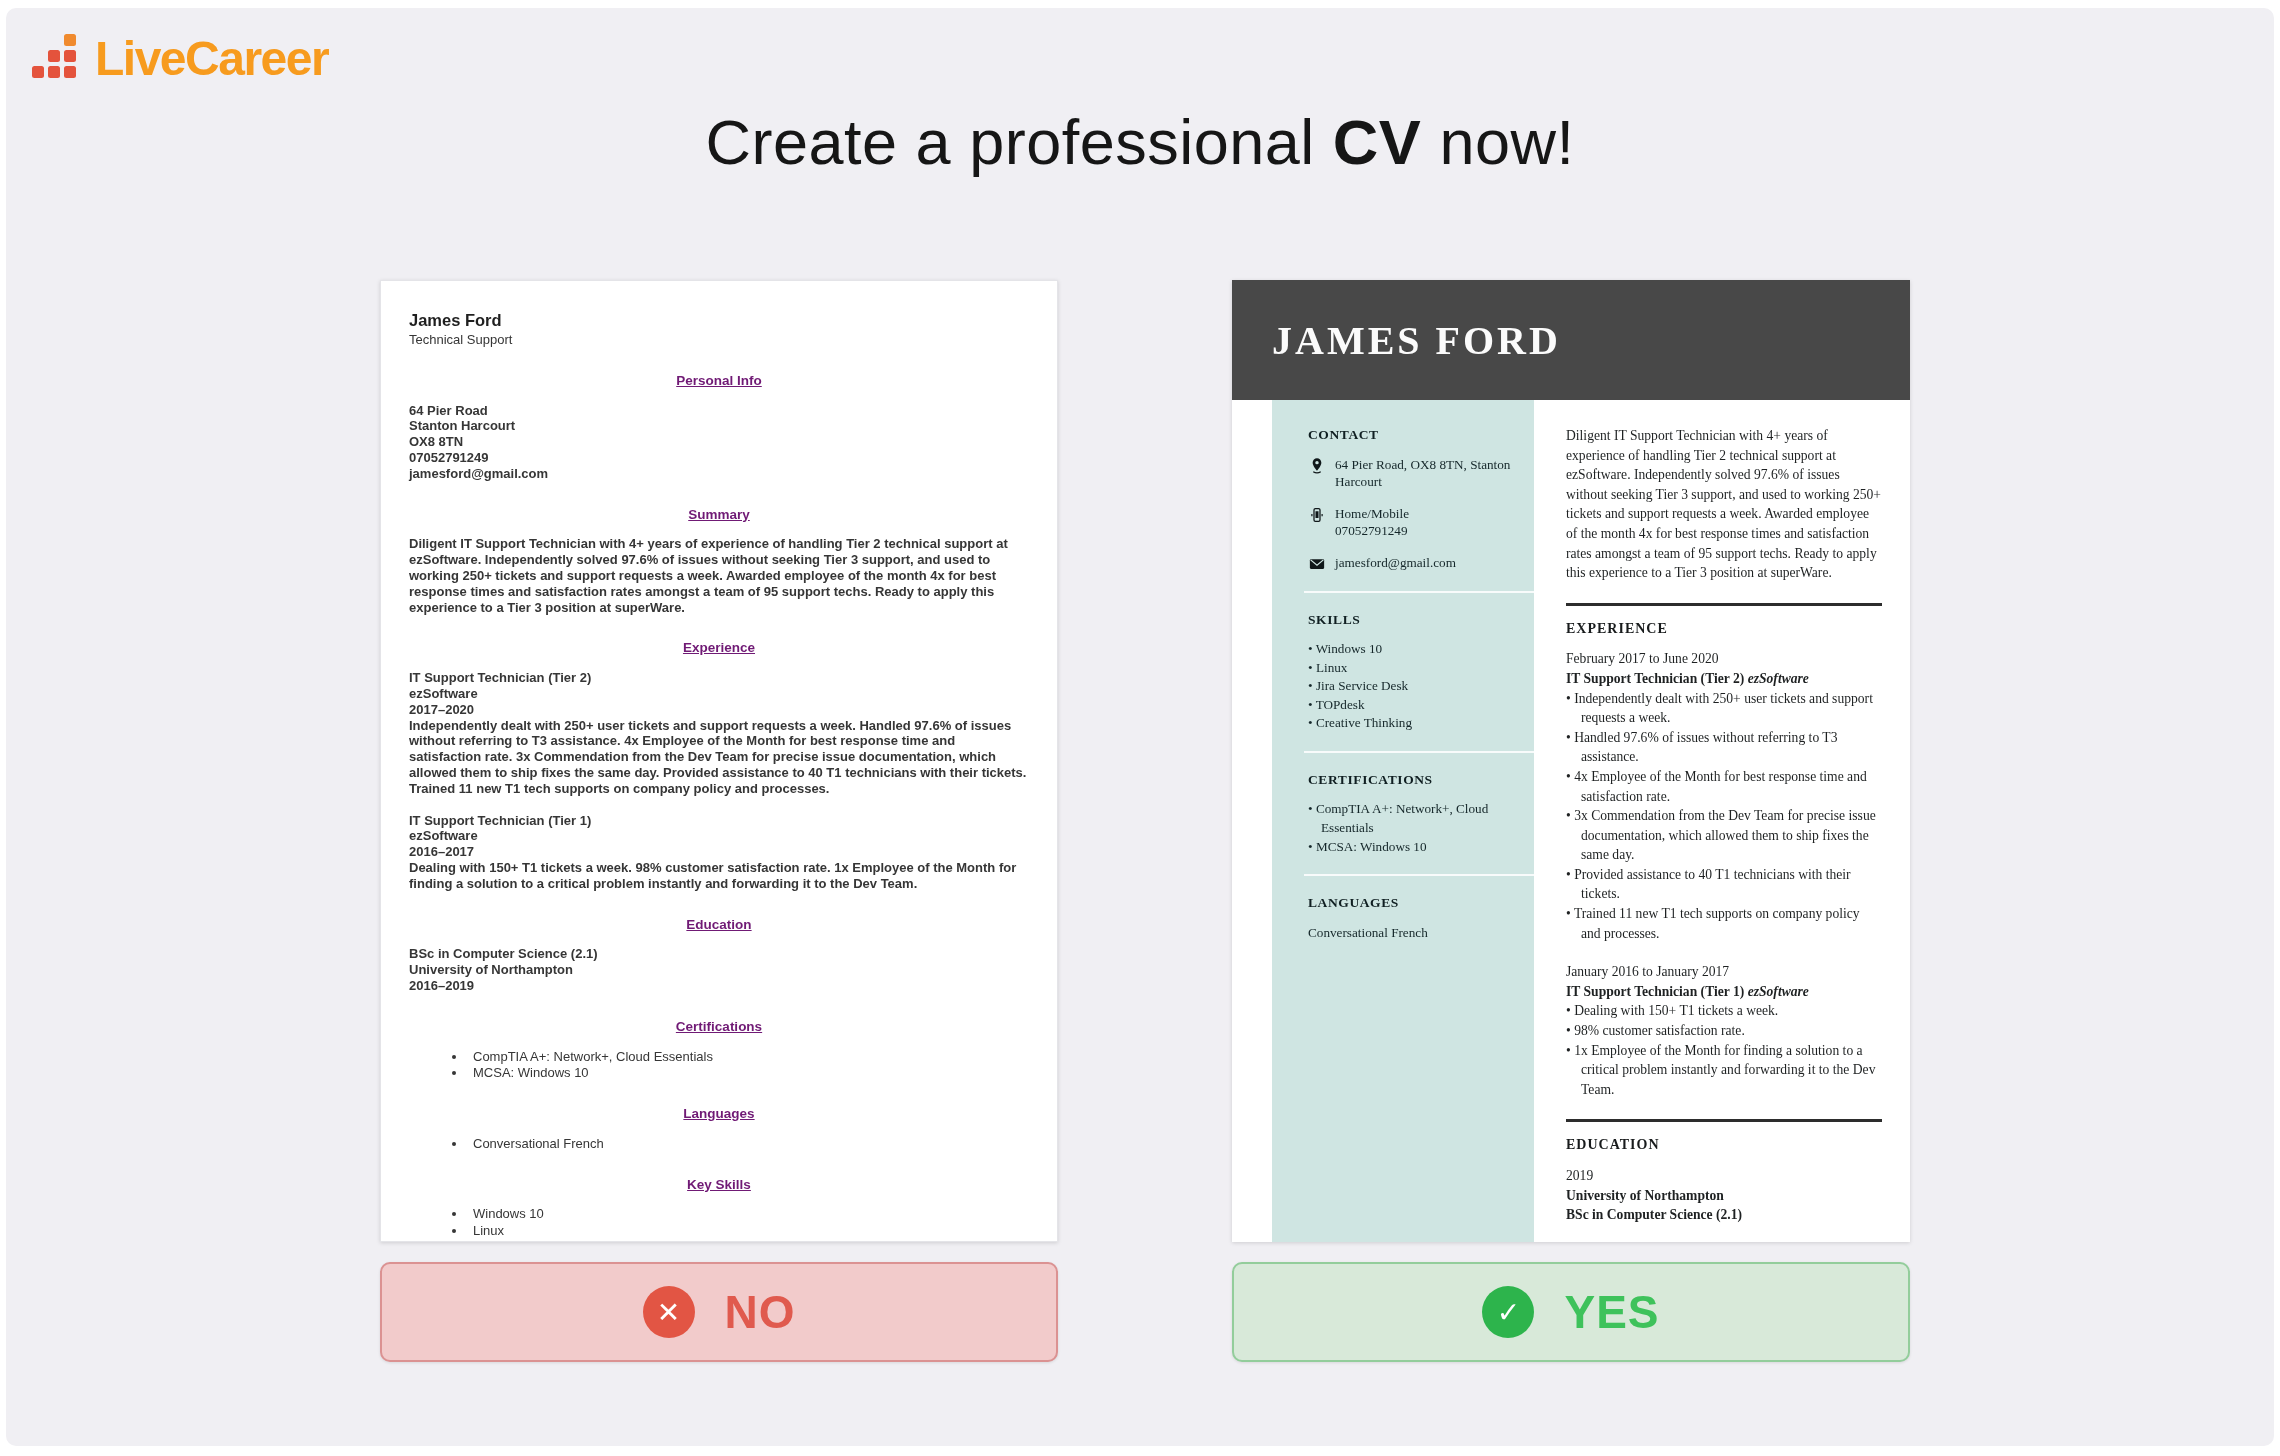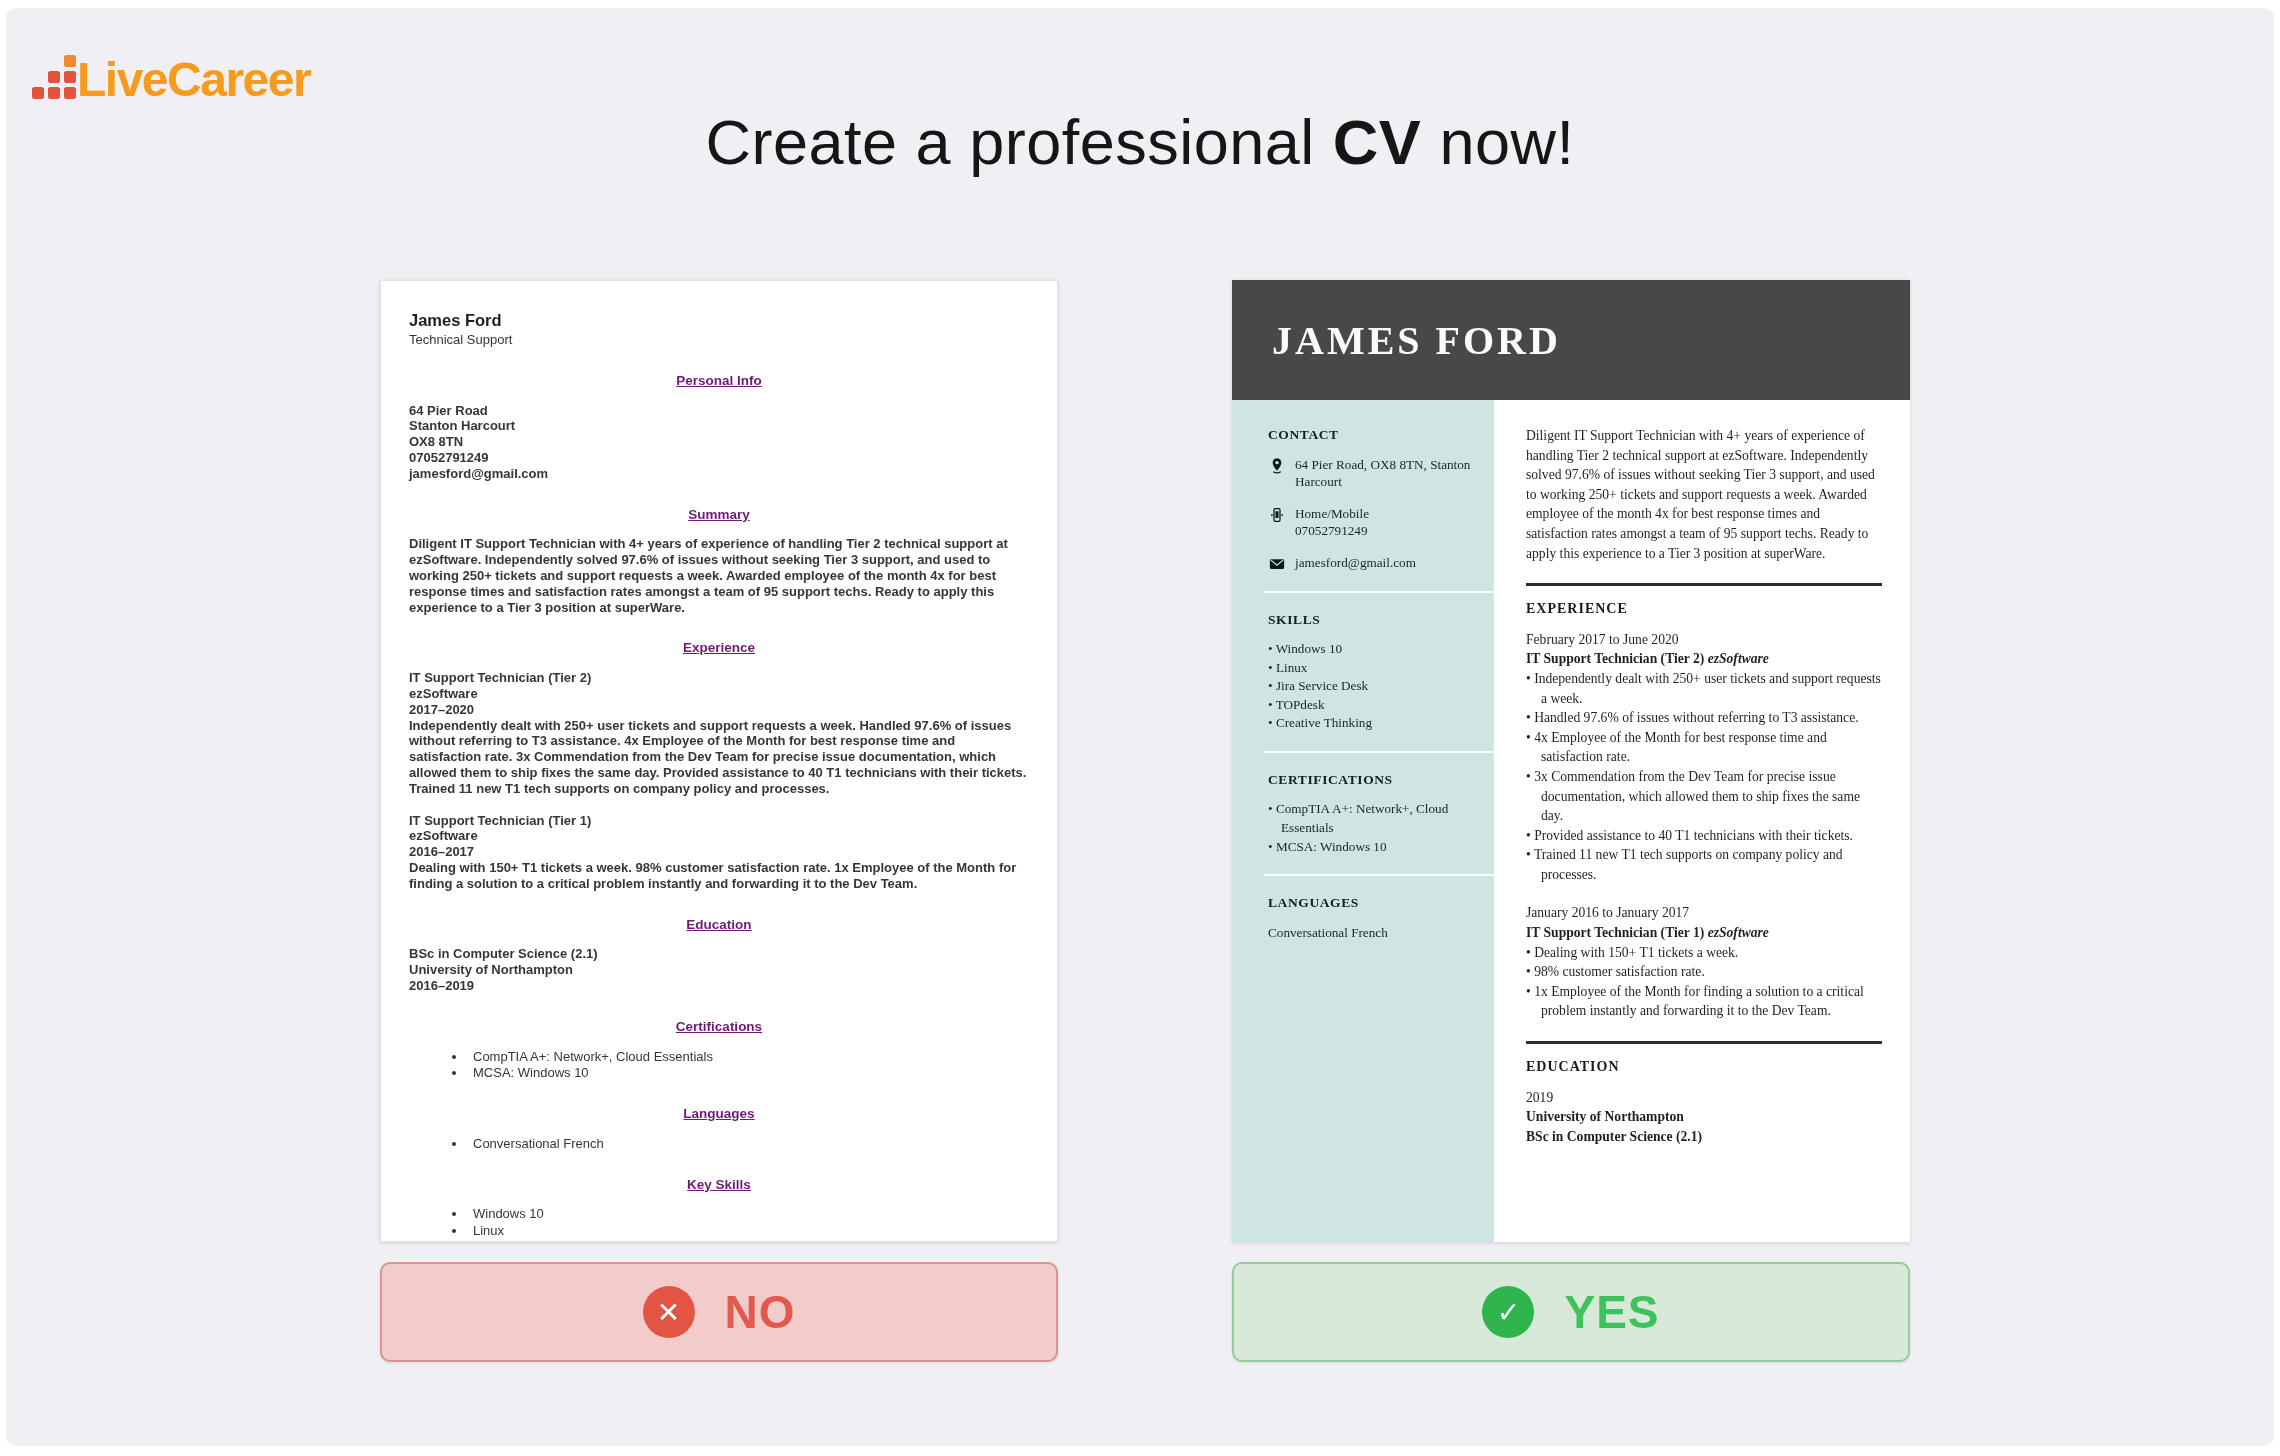--- a/index.html
+++ b/index.html
@@ -6,21 +6,21 @@
   body {
     width:2280px; height:1456px; background:#ffffff; position:relative;
     font-family:"Liberation Sans", sans-serif; overflow:hidden;
   }
   .stage {
     position:absolute; left:6px; top:8px; width:2268px; height:1438px;
     background:#f0eff3; border-radius:10px; overflow:hidden;
   }
 
   
-  .logo { position:absolute; left:26px; top:26px; display:flex; align-items:flex-end; gap:1px;margin-top:21px; }
+  .logo { position:absolute; left:26px; top:26px; display:flex; align-items:flex-end; gap:19px; }
   .logo-bars { display:flex; align-items:flex-end; gap:4px; padding-bottom:2px; }
   .logo-col { display:flex; flex-direction:column; gap:4px; }
   .sq { width:12px; height:12px; background:#e4533c; border-radius:2.5px; }
   .sq.orange { background:#f08a2e; }
   .logo-text { font-size:48px; font-weight:700; color:#f79b1e; letter-spacing:-1.5px; line-height:42px; }
 
   
   .headline {
     position:absolute; top:98px; left:0; width:100%; text-align:center;
     font-size:63px; color:#161616; white-space:pre; letter-spacing:0.5px;
@@ -52,21 +52,21 @@
   .plain li { margin:0 0 1px 0; padding-left:6px; }
 
   
   .fancy-header {
     height:120px; background:#484848; display:flex; align-items:center; padding-left:40px;
   }
   .fancy-name {
     font-family:"Liberation Serif", serif; font-size:40px; font-weight:700;
     color:#fbfbfb; letter-spacing:3px;
   }
-  .fancy-body { display:flex; height:1038px; font-family:"Liberation Serif", serif; }
+  .fancy-body { display:flex; height:1038px; font-family:"Liberation Serif", serif;padding-left:40px; }
 
   .side {
     width:262px; flex:0 0 262px; background:#cfe5e2; box-sizing:border-box;
     padding:26px 20px 0 36px; color:#15272a; font-size:13.2px; line-height:17.5px;
   }
   .side h4 { font-size:13.5px; font-weight:700; letter-spacing:.6px; margin:0 0 12px 0; color:#101f22; }
   .contact-item { display:flex; margin-bottom:14px; }
   .ci-icon { flex:0 0 27px; padding-top:1px; color:#10181a; }
   .ci-icon svg { width:18px; height:18px; display:block; }
   .side-divider { border:none; border-top:2px solid rgba(255,255,255,.85); margin:18px -20px 18px -4px; }

